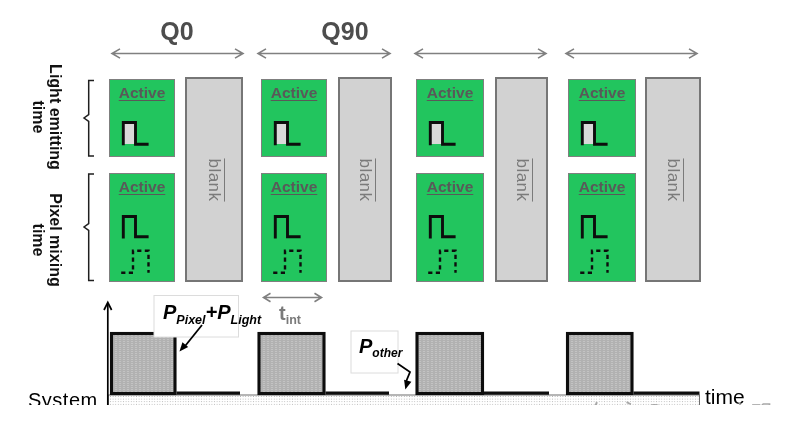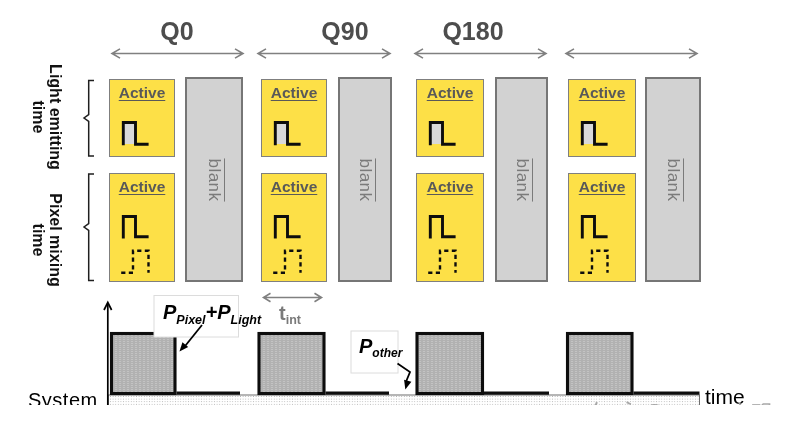--- a/index.html
+++ b/index.html
@@ -1,36 +1,35 @@
 <!DOCTYPE html>
 <html><head><meta charset="utf-8">
 <style>
 html,body{margin:0;padding:0;background:#fff;}
 #page{position:relative;width:793px;height:405px;background:#fff;overflow:hidden;
   font-family:"Liberation Sans",sans-serif;}
 .q{position:absolute;top:17px;transform:translateX(-50%);font-size:25px;font-weight:bold;color:#4d4d4d;}
-.abox{position:absolute;background:#fde047;border:1px solid #7f7f7f;}
+.abox{position:absolute;background:#22c55e;border:1px solid #7f7f7f;}
 .atitle{text-align:center;margin-top:4px;font-size:15.5px;font-weight:bold;color:#595959;
   text-decoration:underline;text-underline-offset:2px;text-decoration-thickness:1px;}
 .blank{position:absolute;background:#d2d2d2;border:2px solid #767676;}
 .blank span{position:absolute;left:50%;top:50%;transform:translate(-50%,-50%) rotate(90deg);
   font-size:17px;color:#7a7a7a;text-decoration:overline;letter-spacing:.5px;white-space:nowrap;}
 .rot{position:absolute;transform:translate(-50%,-50%) rotate(90deg);font-size:16px;font-weight:bold;
   color:#111;text-align:center;line-height:17px;white-space:nowrap;}
 .wave{position:absolute;left:0;top:0;}
 #syspow{position:absolute;left:28px;top:353px;font-size:20px;color:#000;line-height:23px;letter-spacing:.5px;margin-top:36px;}
 svg{display:block;}
 </style></head><body>
 <div id="page">
 
 <div class="q" style="left:177px;">Q0</div>
 
 <div class="q" style="left:322px;margin-left:23px;">Q90</div>
 
-<div class="q" style="left:473px;">Q180</div>
 
 
 <div class="rot" style="left:47px;top:117px;">Light emitting<br>time</div>
 
 <div class="rot" style="left:47px;top:240px;">Pixel mixing<br>time</div>
 
 <div id="syspow">System<br>Power</div>
 
 <div class="abox" style="left:109px;top:79px;width:64px;height:76px;">
       <div class="atitle">Active</div>

